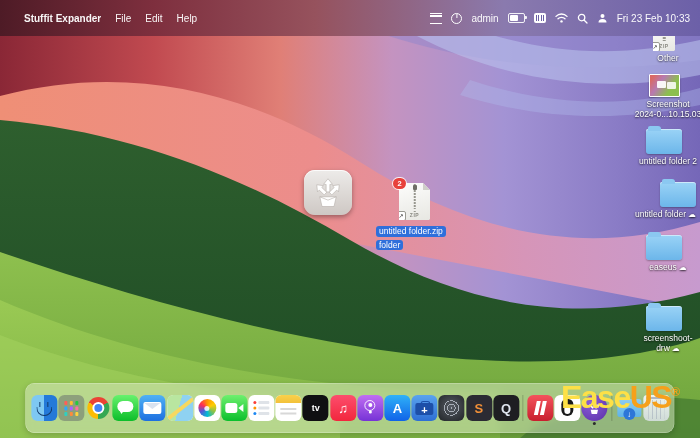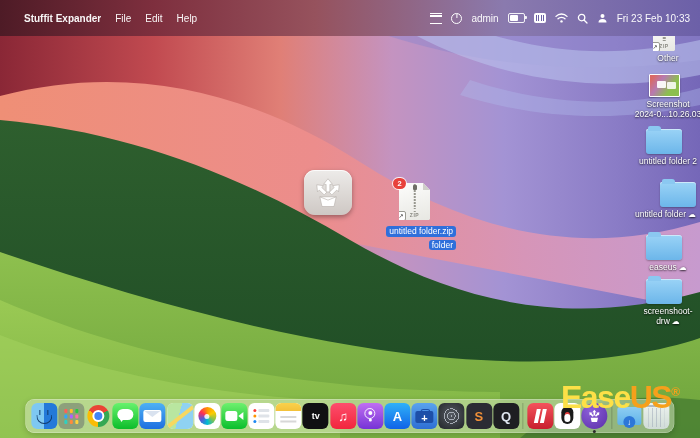--- a/index.html
+++ b/index.html
@@ -64,32 +64,32 @@
   
   .stuffit-big{position:absolute;left:304px;top:170px;width:48px;height:45px;border-radius:11px;z-index:5;
         background:linear-gradient(#edebe9,#cec8c4);
         box-shadow:0 2px 5px rgba(0,0,0,.35),inset 0 1px 0 rgba(255,255,255,.8);
         display:flex;align-items:center;justify-content:center;}
   .zipalias-wrap{position:absolute;left:399px;top:183px;z-index:5;}
   .zipalias{width:31px;height:37px;}
   .badge{position:absolute;top:-5px;left:-6px;min-width:11px;height:11px;border-radius:6px;
         background:#e8413c;color:#fff;font-size:7.5px;line-height:11px;text-align:center;font-weight:700;
         box-shadow:0 0 0 1px rgba(255,255,255,.85);padding:0 1px;z-index:2;}
-  .ziplabel{position:absolute;left:376px;top:223px;width:80px;text-align:right;z-index:5;line-height:11px;}
+  .ziplabel{position:absolute;left:376px;top:223px;width:80px;text-align:left;z-index:5;line-height:11px;}
   .selpill{display:inline-block;background:#2f6fdb;border-radius:3px;padding:0 3px;color:#fff;
         font-size:8.5px;line-height:10.5px;white-space:nowrap;}
   
   .watermark{position:absolute;right:20px;bottom:26px;z-index:50;font-weight:700;font-size:32px;
         letter-spacing:-1.5px;line-height:30px;user-select:none;}
   .wm1{color:#fde047;}
   .wm2{color:#f6a01b;}
   .wmreg{color:#f6a01b;font-size:12px;vertical-align:super;letter-spacing:0;}
   
   .dock{position:absolute;left:50%;transform:translateX(-50%);bottom:5px;height:34px;z-index:30;
-        display:flex;align-items:center;padding:0 5px;border-radius:9px;
+        display:flex;align-items:center;padding:8px 5px;border-radius:9px;
         background:rgba(222,235,205,.48);
         box-shadow:inset 0 0 0 0.5px rgba(255,255,255,.45),0 2px 6px rgba(0,0,0,.18);
         backdrop-filter:blur(5px);margin-top:32px;}
   .di{width:26px;height:26px;border-radius:6px;position:relative;margin:0 0.6px;flex:0 0 auto;}
   .dsep{width:1px;height:26px;background:rgba(50,60,40,.28);margin:0 3px;flex:0 0 auto;}
   .di.running::after{content:'';position:absolute;left:50%;bottom:-3.5px;width:3px;height:3px;border-radius:50%;
         background:#2c2c2c;transform:translateX(-50%);}
   .g{position:absolute;inset:0;display:flex;align-items:center;justify-content:center;font-weight:700;color:#fff;}
   
   .finder{overflow:hidden;background:linear-gradient(90deg,#7ec8f2 0 50%,#2479d9 50% 100%);}
@@ -270,39 +270,39 @@
   </div>
   <div class="dlabel">Other</div>
 </div>
 
 <div class="ritem" style="top:74px;">
   <div class="thumb">
     <span class="scene"></span>
     <span class="win"></span>
   </div>
   <div class="dlabel">Screenshot</div>
-  <div class="dlabel" style="margin-top:0;">2024-0...10.26.03</div>
+  <div class="dlabel" style="margin-top:0;">2024-0...10.15.03</div>
 </div>
 
 <div class="ritem" style="top:129px;">
   <div class="folder"></div>
   <div class="dlabel">untitled folder 2</div>
 </div>
 
 <div class="ritem" style="top:182px;align-items:flex-end;">
   <div class="folder"></div>
   <div class="dlabel"><span>untitled folder</span><span class="cloud">☁</span></div>
 </div>
 
 <div class="ritem" style="top:235px;">
   <div class="folder"></div>
   <div class="dlabel"><span>easeus</span><span class="cloud">☁</span></div>
 </div>
 
-<div class="ritem" style="top:279px;justify-content:space-between;">
+<div class="ritem" style="top:306px;justify-content:space-between;">
   <div class="folder"></div>
   <div class="dlabel">screenshoot-</div>
   <div class="dlabel" style="margin-top:0;"><span>drw</span><span class="cloud">☁</span></div>
 </div>
 
 <div class="stuffit-big">
   <svg width="38" height="36" viewBox="0 0 48 48">
     <g fill="#ffffff" stroke="#b5aeaa" stroke-width="0.8" stroke-linejoin="round">
       <path d="M24 5 l6 7.5 h-3.5 v10 h-5 v-10 h-3.5 z"></path>
       <path d="M9 13 l9 1.2 -2.3 2.4 6.6 6.4 -3.4 3.5 -6.6 -6.4 -2.3 2.4 z"></path>

